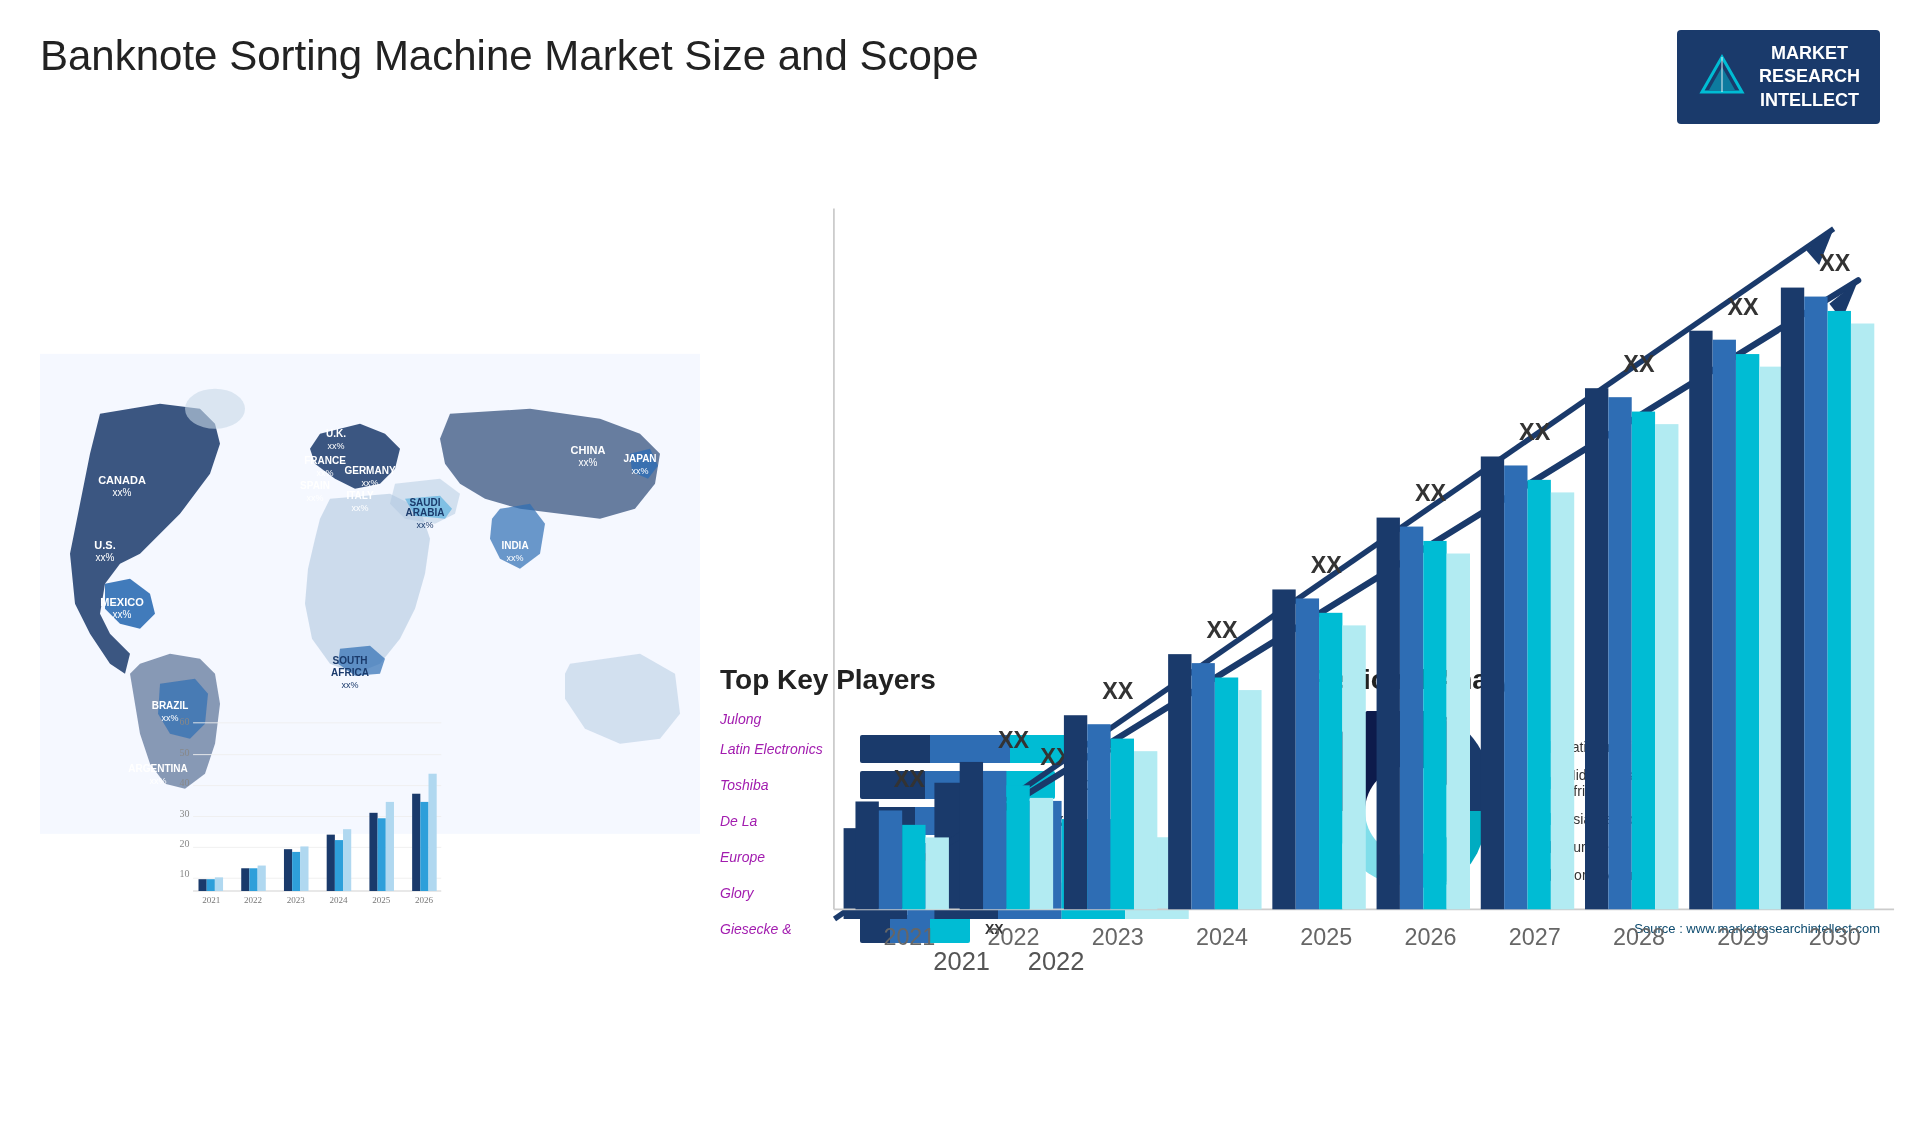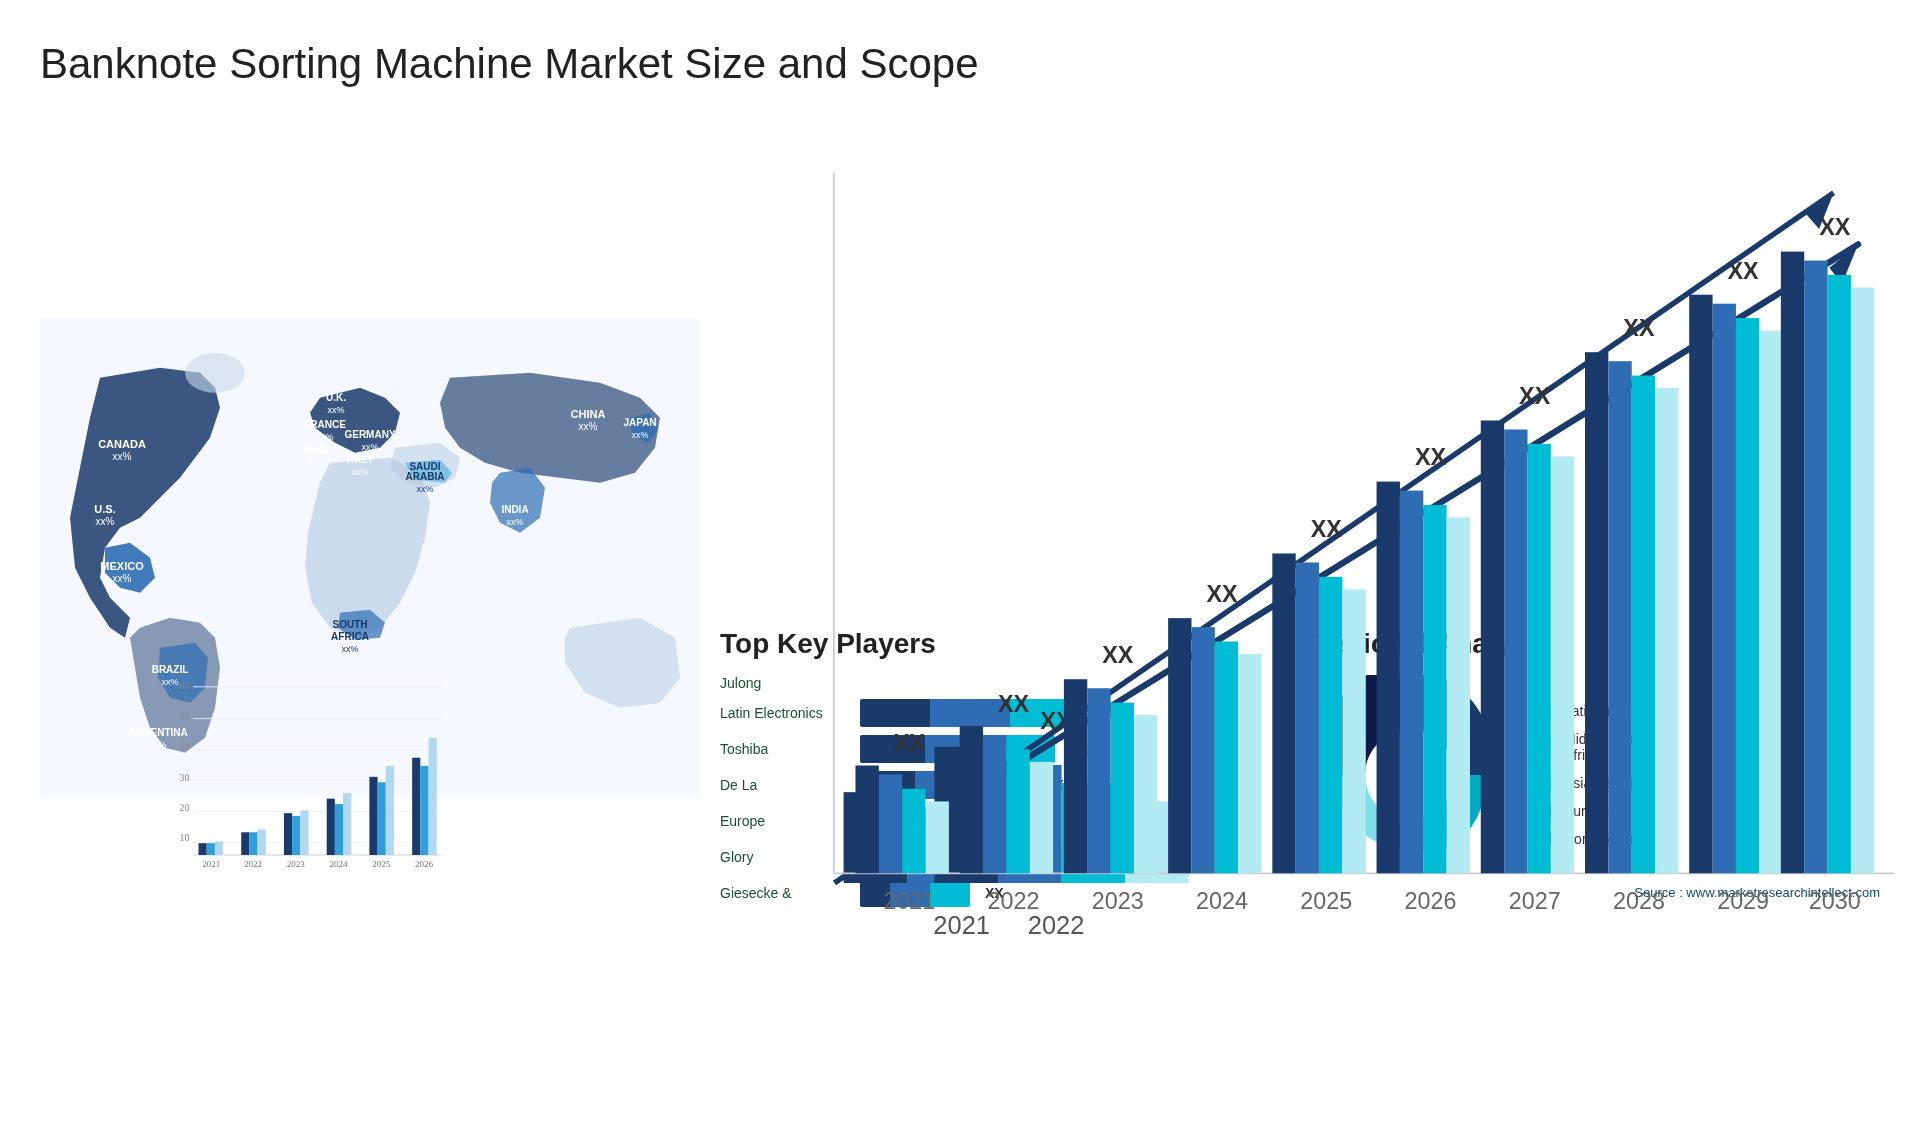--- a/index.html
+++ b/index.html
@@ -23,21 +23,21 @@
       display: flex;
       justify-content: space-between;
       align-items: flex-start;
       margin-bottom: 20px;
     }
 
     .page-title {
       font-size: 42px;
       font-weight: 400;
       color: #222;
-      margin-top: 10px;
+      margin-top: 2px;
     }
 
     .logo-container {
       display: flex;
       align-items: center;
       gap: 12px;
       background: #1a3a6b;
       padding: 12px 20px;
       border-radius: 4px;
     }
@@ -86,23 +86,24 @@
 
     .player-row {
       display: flex;
       align-items: center;
       margin-bottom: 8px;
       gap: 10px;
     }
 
     .player-name {
       font-size: 14px;
-      color: #14532d;
+      color: #a21caf;
       width: 130px;
       flex-shrink: 0;
+      font-style: italic;
     }
 
     .player-bar {
       height: 28px;
       display: flex;
       border-radius: 2px;
       overflow: hidden;
     }
 
     .player-bar-seg1 { background: #1a3a6b; }
@@ -157,20 +158,30 @@
       margin-top: 20px;
     }
   </style>
 </head>
 <body>
 
 <div class="page-container">
 
   <div class="header">
     <h1 class="page-title">Banknote Sorting Machine Market Size and Scope</h1>
+    <div class="logo-container">
+      <svg class="logo-icon" viewBox="0 0 50 50">
+        <polygon points="25,5 45,40 5,40" fill="none" stroke="#00bcd4" stroke-width="3"></polygon>
+        <polygon points="25,15 38,38 12,38" fill="#00bcd4" opacity="0.5"></polygon>
+        <line x1="25" y1="5" x2="25" y2="40" stroke="white" stroke-width="1.5" opacity="0.6"></line>
+      </svg>
+      <div class="logo-text" style="white-space: pre-line;">MARKET
+RESEARCH
+INTELLECT</div>
+    </div>
   </div>
 
   <div style="display: grid; grid-template-columns: 660px 1fr; gap: 30px; height: 500px;">
 
     <div style="position:relative; overflow:hidden;">
       <svg viewBox="0 0 660 480" style="width:100%; height:100%;">
 
         <rect width="660" height="480" fill="#f5f8ff"></rect>
 
         <path d="M 60,60 L 120,50 L 160,55 L 175,70 L 180,90 L 170,120 L 155,140 L 140,160 L 120,180 L 100,200 L 80,210 L 65,230 L 60,260 L 70,280 L 90,300 L 85,320 L 70,310 L 50,280 L 35,250 L 30,200 L 40,150 L 50,100 Z" fill="#1a3a6b" opacity="0.85"></path>

